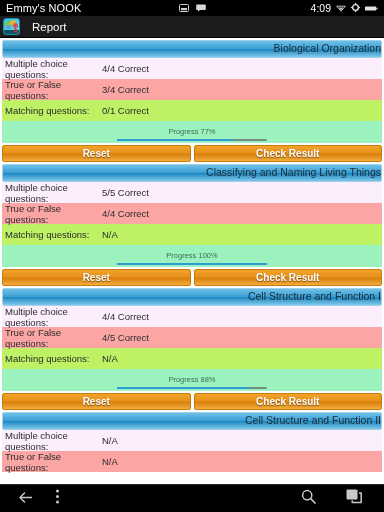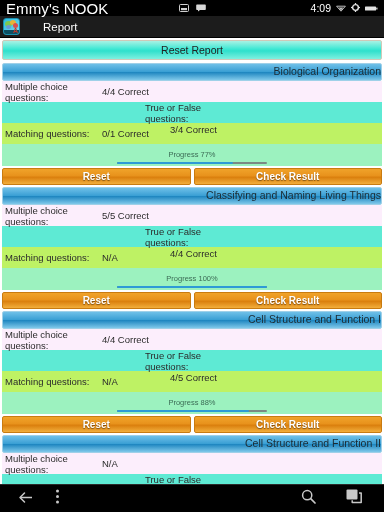--- a/index.html
+++ b/index.html
@@ -10,30 +10,30 @@
     overflow: hidden;
   }
   #app { width: 384px; height: 512px; position: relative; background:#fff; display:flex; flex-direction:column; }
 
   
   .statusbar {
     height: 16px; background:#000; color:#e9e9e9;
     display:flex; align-items:center; flex:0 0 auto;
     padding: 0 6px; font-size: 10.5px; position:relative;
   }
-  .sb-title { font-size: 15px; color:#fff; letter-spacing:0.1px; }
+  .sb-title { font-size: 11px; color:#fff; letter-spacing:0.1px; }
   .sb-mid { position:absolute; left:0; right:0; display:flex; justify-content:center; gap:7px; align-items:center; pointer-events:none; }
   .sb-right { margin-left:auto; display:flex; align-items:center; gap:5px; }
   .sb-time { font-size:10.5px; color:#fff; }
   .ic { display:inline-block; }
 
   
   .actionbar {
     height: 22px; background:#1c1c1c; flex:0 0 auto;
-    display:flex; align-items:center; gap:23px; padding-left:3px;
+    display:flex; align-items:center; gap:12px; padding-left:3px;
     border-bottom:1px solid #000;
   }
   .appicon {
     width:17px; height:17px; border-radius:3px; position:relative; overflow:hidden;
     background: linear-gradient(135deg,#2bbfe0 0%, #46c8e8 40%, #8ad6ef 100%);
     border:1px solid #1a8fb0; flex:0 0 auto;
   }
   .appicon .blob { position:absolute; border-radius:50%; }
   .appicon .b1 { width:7px;height:6px; background:#7ec850; left:1px; top:2px; }
   .appicon .b2 { width:6px;height:5px; background:#e8b33a; left:6px; top:1px; }
@@ -62,21 +62,21 @@
     border:1px solid #9fd0e8; border-radius:2px;
   }
 
   .qrow {
     height:21px; display:flex; align-items:center;
     font-size:9.5px; color:#2b2b2b; padding-left:3px;
   }
   .qrow .lbl { width:97px; flex:0 0 auto; }
   .qrow .val { flex:1 1 auto; }
   .row-mc { background:#fceefc; }
-  .row-tf { background:#5eead4;flex-direction:column; }
+  .row-tf { background:#fca5a5; }
   .row-mt { background:#bef264; }
 
   .progress-wrap {
     background:#9cf2bf; height:22px; position:relative;
     display:flex; flex-direction:column; align-items:center; justify-content:flex-start;
     padding-top:6px;
   }
   .progress-label { font-size:7.5px; color:#3b6b55; line-height:9px; }
   .progress-track {
     width:150px; height:2px; background:#7a8a85; margin-top:3px; position:relative; border-radius:1px;
@@ -155,21 +155,20 @@
       <span class="blob b3"></span>
         <span class="blob b4"></span>
       <span class="bar"></span>
       <span class="ltr">A</span>
     </div>
     <span class="ab-title">Report</span>
   </div>
 
   <div class="content">
 
-    <div class="reset-report">Reset Report</div>
 
     <div class="section">
       <div class="sec-header">Biological Organization</div>
       <div class="qrow row-mc">
         <span class="lbl">Multiple choice questions:</span>
         <span class="val">4/4 Correct</span>
       </div>
       <div class="qrow row-tf">
         <span class="lbl">True or False questions:</span>
         <span class="val">3/4 Correct</span>

